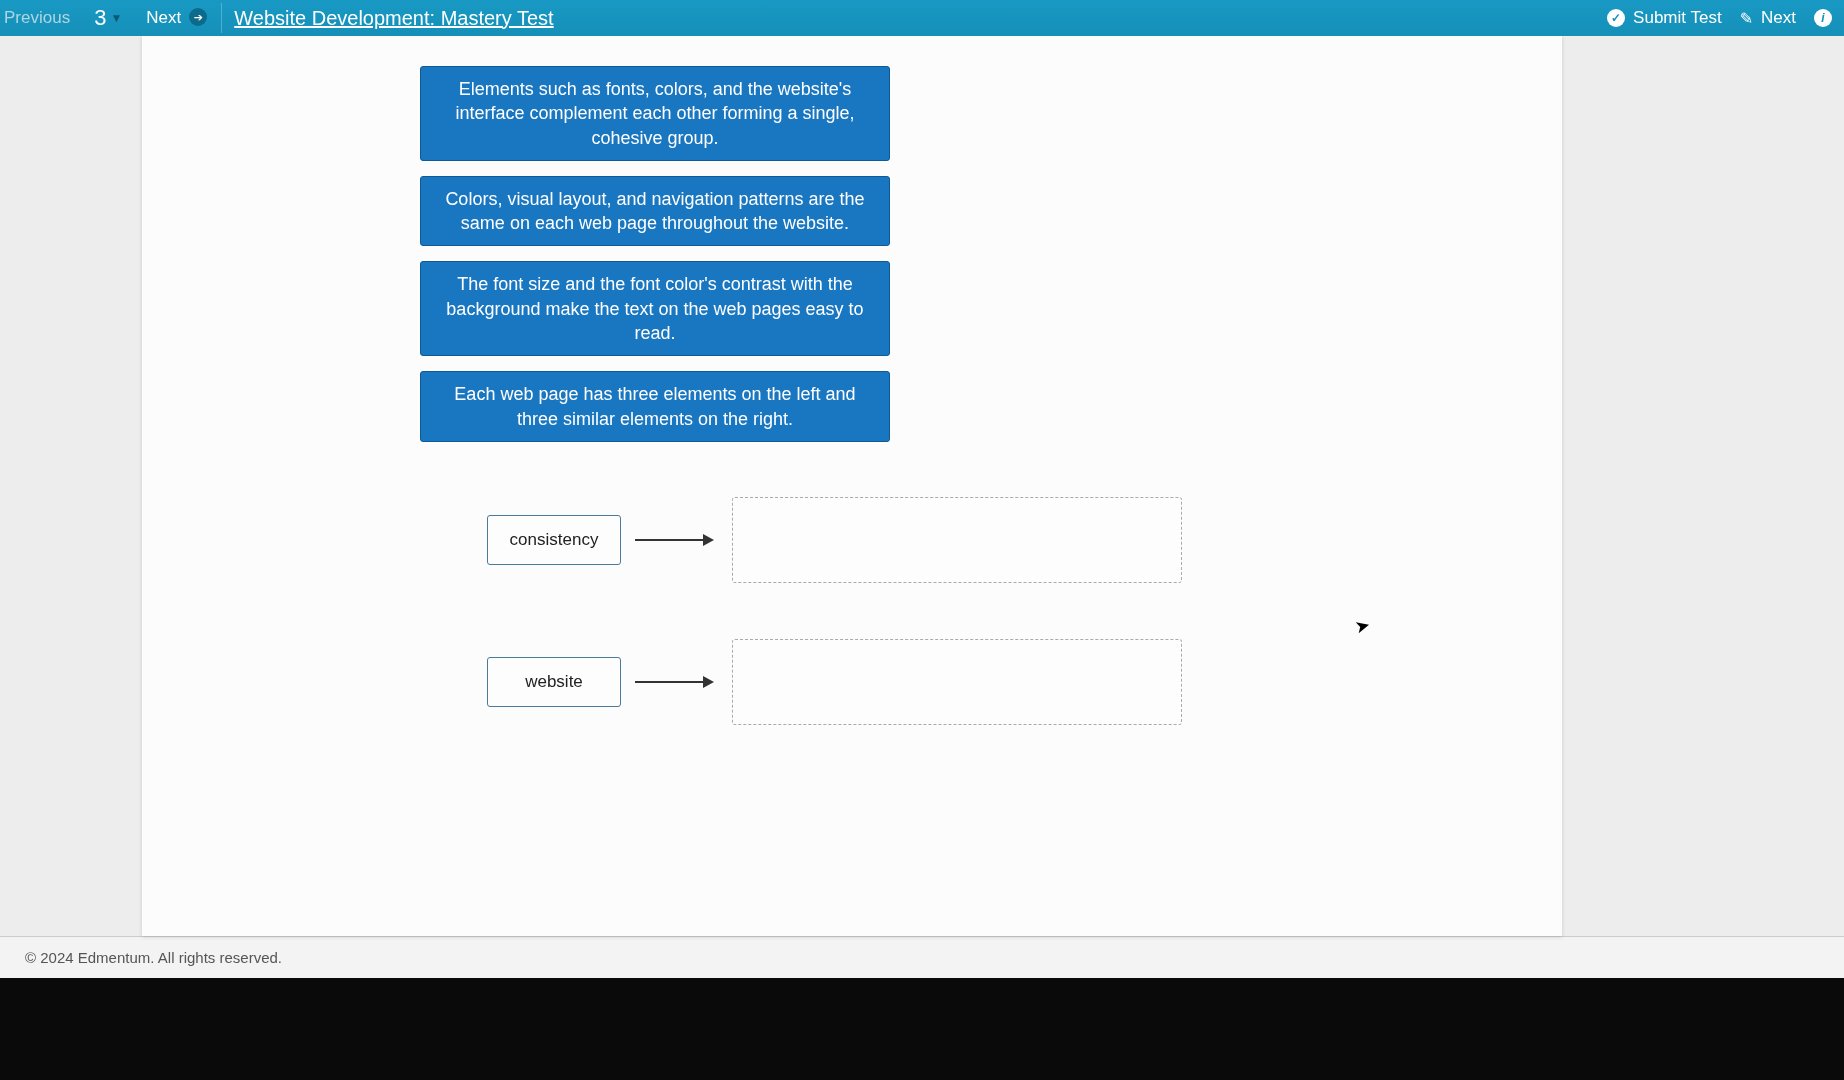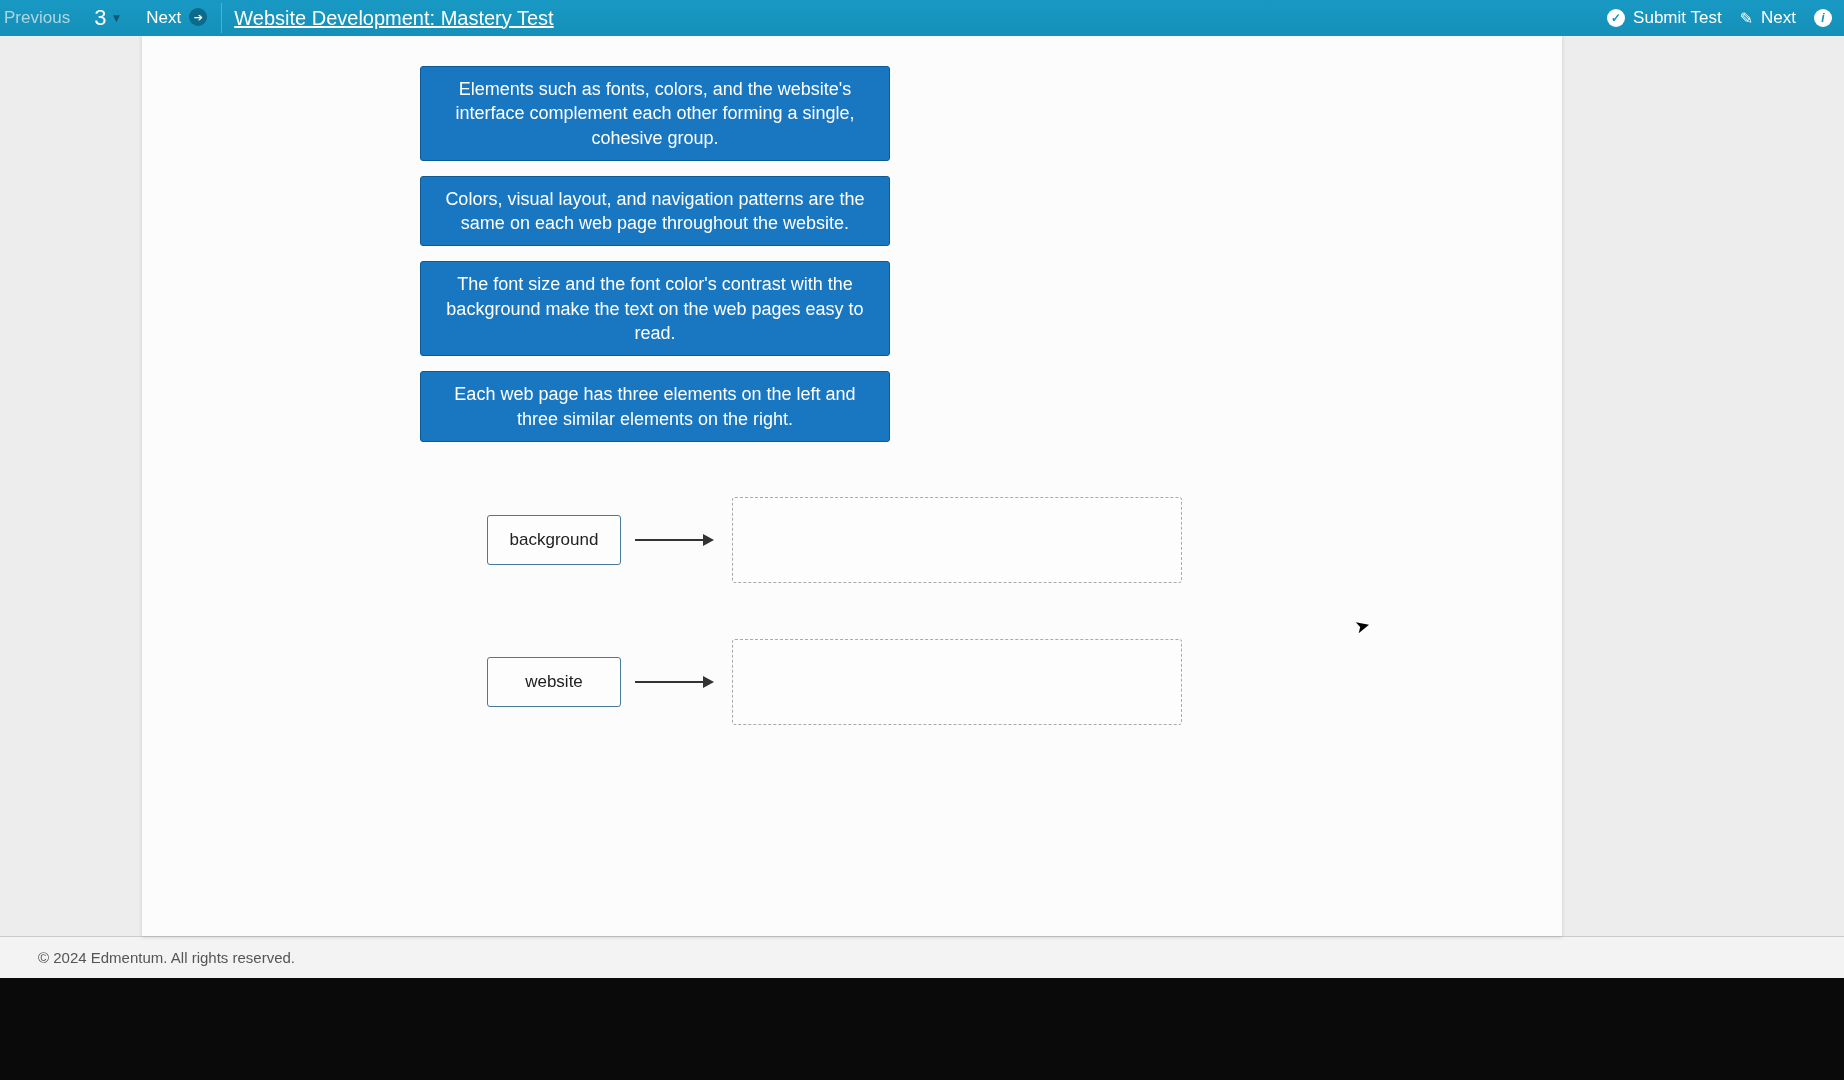--- a/index.html
+++ b/index.html
@@ -199,21 +199,21 @@
       width: 450px;
       height: 86px;
       margin-left: 10px;
     }
     .footer-bar {
       background: #f3f3f3;
       border-top: 1px solid #ccc;
       height: 42px;
       display: flex;
       align-items: center;
-      padding-left: 38px;
+      padding-left: 25px;
       font-size: 15px;
       color: #555;
     }
     .bottom-black {
       background: #0a0a0a;
       height: 102px;
     }
     .cursor-arrow {
       position: absolute;
       left: 1355px;
@@ -260,21 +260,21 @@
 <div class="content-wrap">
   <div class="content-card">
     <div class="draggables">
       <div class="drag-item">Elements such as fonts, colors, and the website's interface complement each other forming a single, cohesive group.</div>
       <div class="drag-item">Colors, visual layout, and navigation patterns are the same on each web page throughout the website.</div>
       <div class="drag-item">The font size and the font color's contrast with the background make the text on the web pages easy to read.</div>
       <div class="drag-item">Each web page has three elements on the left and three similar elements on the right.</div>
     </div>
     <div class="match-rows">
       <div class="match-row">
-        <div class="label-box">background</div>
+        <div class="label-box">consistency</div>
         <div class="arrow-line">
           <div class="arrow-stem"></div>
             <div class="arrow-head"></div>
         </div>
         <div class="drop-zone"></div>
       </div>
       <div class="match-row">
         <div class="label-box">website</div>
         <div class="arrow-line">
           <div class="arrow-stem"></div>

